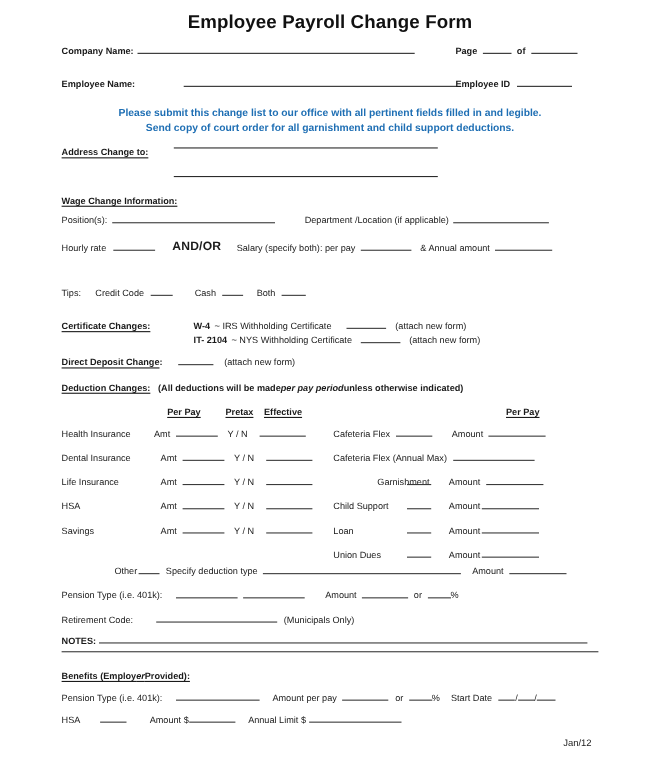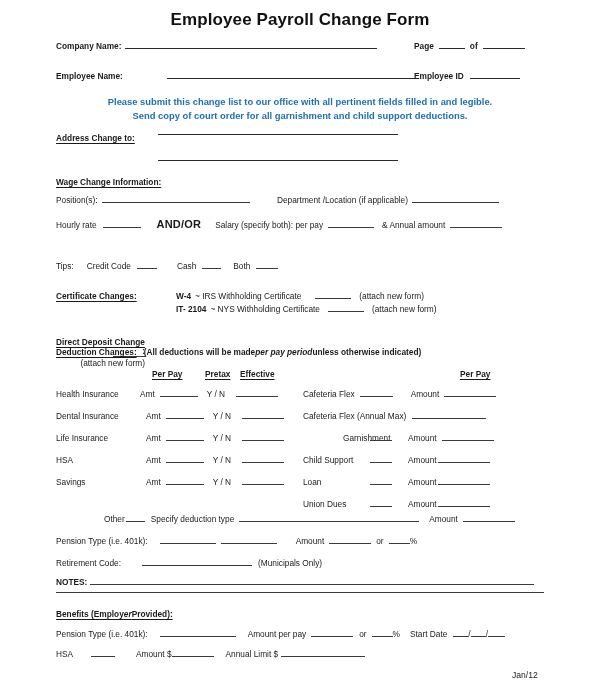--- a/index.html
+++ b/index.html
@@ -121,21 +121,21 @@
     <span class="line" style="width:36px; margin-left:14px;"></span>
     <span style="margin-left:8px;">(attach new form)</span>
   </div>
   <div class="row t" style="left:176px; top:305px;">
     <span class="b">IT- 2104</span>
     <span style="margin-left:4px;">~ NYS Withholding Certificate</span>
     <span class="line" style="width:36px; margin-left:8px;"></span>
     <span style="margin-left:8px;">(attach new form)</span>
   </div>
 
-  <div class="row t" style="left:56px; top:338px;flex-direction:column;">
+  <div class="row t" style="left:56px; top:325px;">
     <span class="b u">Direct Deposit Change</span>
     <span class="b">:</span>
     <span class="line" style="width:32px; margin-left:14px;"></span>
     <span style="margin-left:10px;">(attach new form)</span>
   </div>
 
   <div class="row t" style="left:56px; top:348px;">
     <span class="b u">Deduction Changes:</span>
     <span class="b" style="margin-left:7px;">(All deductions will be made </span>
     <span class="b i">per pay period</span>

